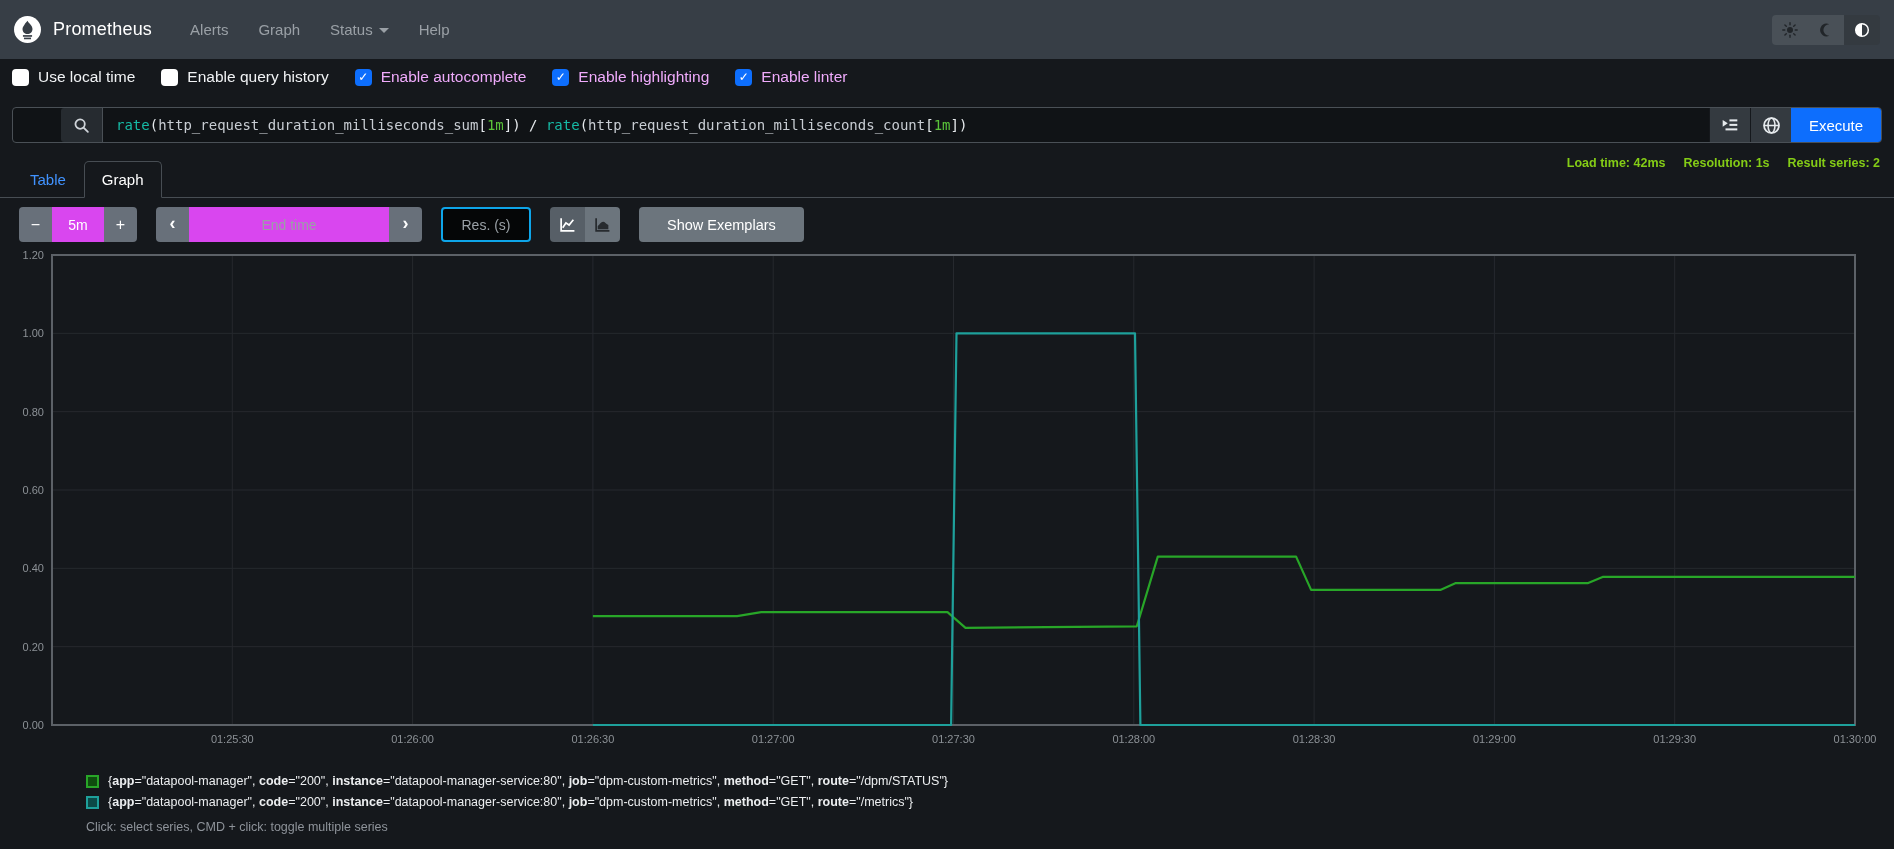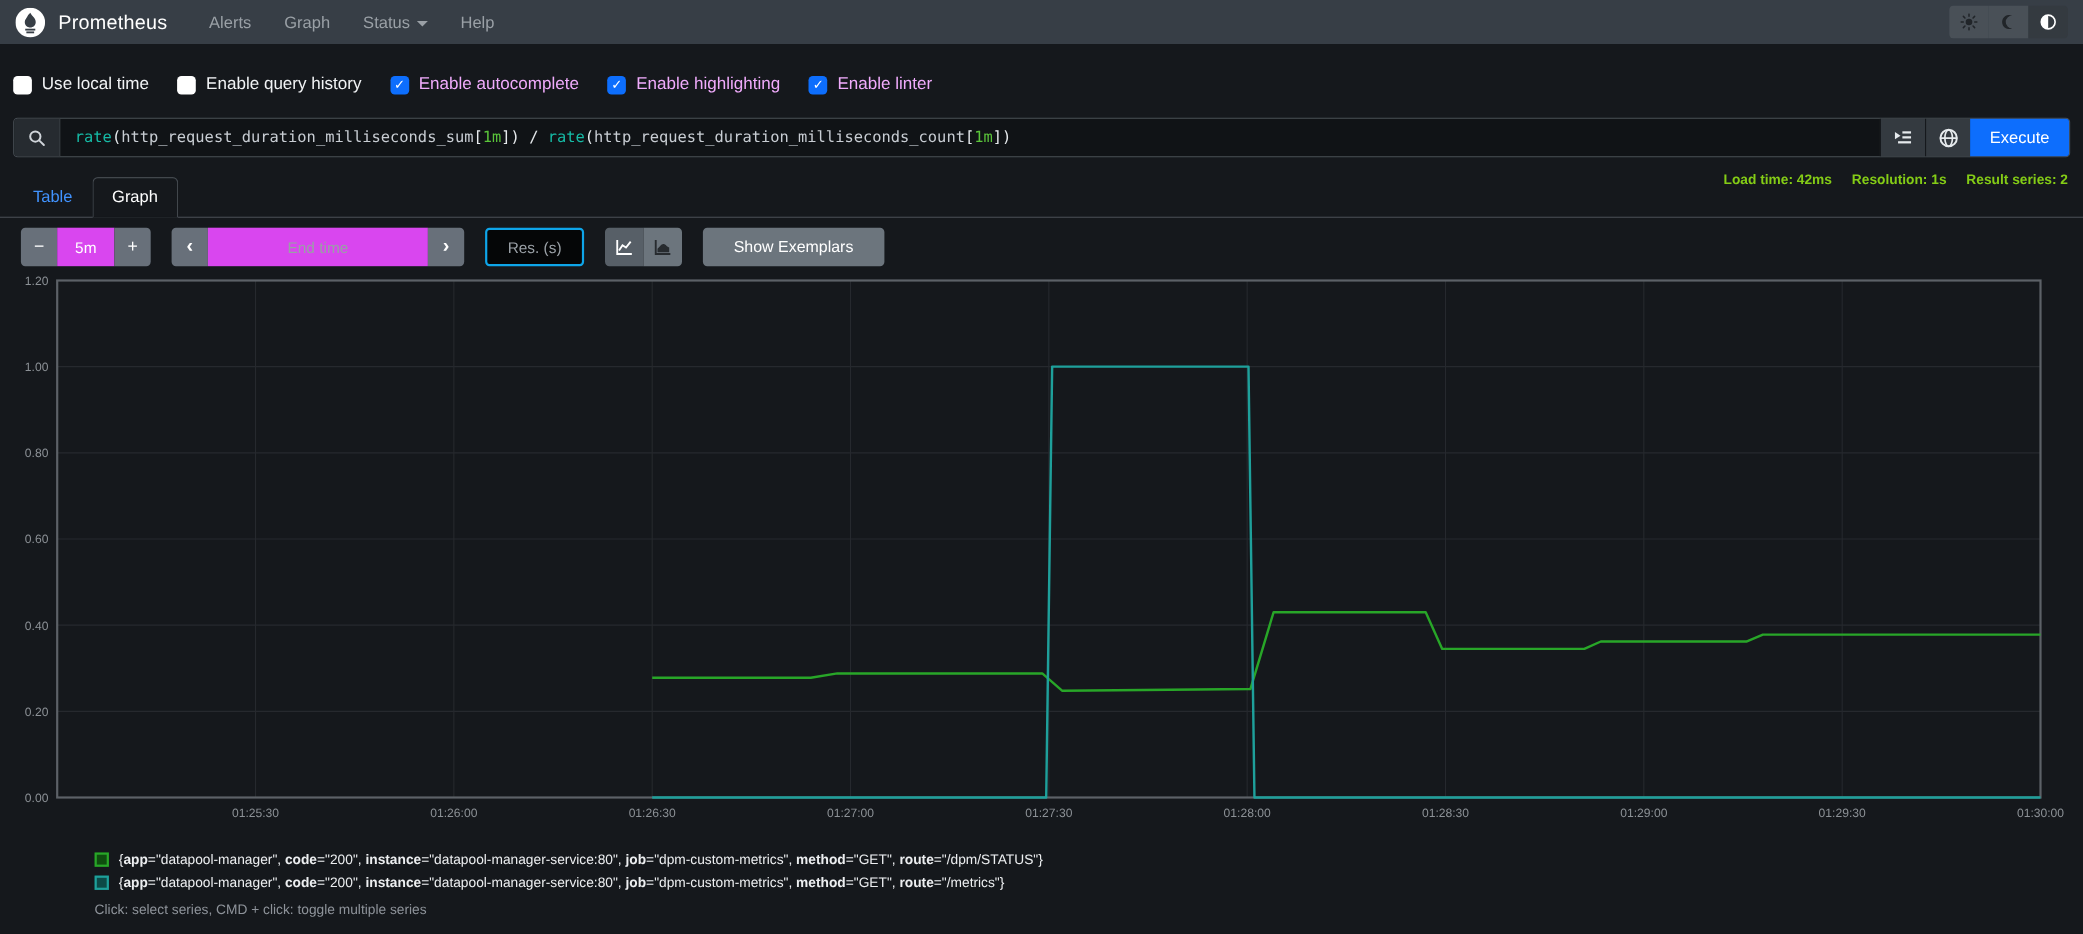--- a/index.html
+++ b/index.html
@@ -3,21 +3,21 @@
 <meta charset="utf-8">
 <style>
   * { margin:0; padding:0; box-sizing:border-box; }
   html,body { width:1894px; height:849px; }
   body {
     position:relative; background:#15181c; overflow:hidden;
     font-family:"Liberation Sans", sans-serif; color:#e6e8ea;
     -webkit-font-smoothing:antialiased;
   }
   
-  .navbar { position:absolute; top:0; left:0; width:100%; height:40px;
+  .navbar { position:absolute; top:0; left:0; width:100%; height:59px;
     background:#373e46; display:flex; align-items:center; padding:0 14px; }
   .brand { display:flex; align-items:center; gap:12px; cursor:pointer; }
   .logo { width:27px; height:27px; }
   .brand-name { font-size:18px; color:#ffffff; letter-spacing:.2px; }
   .nav-links { display:flex; align-items:flex-end; gap:30px; margin-left:38px; }
   .nav-link { font-size:15px; color:#9aa0a6; cursor:pointer; display:flex; align-items:center; gap:6px; }
   .caret { width:0; height:0; border-left:5px solid transparent; border-right:5px solid transparent;
     border-top:5px solid #9aa0a6; margin-top:2px; }
   .theme-group { margin-left:auto; display:flex; border-radius:4px; overflow:hidden; }
   .theme-btn { width:36px; height:30px; background:#495057; color:#212529;
@@ -27,21 +27,21 @@
   
   .options-row { position:absolute; top:64px; left:12px; display:flex; gap:26px; align-items:center; height:26px; }
   .opt { display:flex; align-items:center; gap:9px; cursor:pointer; }
   .cb { width:17px; height:17px; border-radius:4px; background:#ffffff; display:flex;
     align-items:center; justify-content:center; font-size:12px; color:#fff; }
   .opt.checked .cb { background:#0d6efd; }
   .opt-label { font-size:15.5px; color:#f1f3f5; }
   .opt.checked .opt-label { color:#f0abfc; }
   
   .query-row { position:absolute; top:107px; left:12px; right:12px; height:36px;
-    display:flex; border:1px solid #4a5056; border-radius:4px; background:#101316; }
+    display:flex; border:1px solid #4a5056; border-radius:4px; background:#101316;padding-left:48px; }
   .search-cell { width:42px; background:#262b30; border-right:1px solid #4a5056;
     display:flex; align-items:center; justify-content:center; border-radius:3px 0 0 3px; cursor:pointer; }
   .query-input { flex:1; display:flex; align-items:center; padding-left:13px;
     font-family:"DejaVu Sans Mono","Liberation Mono",monospace; font-size:14px; white-space:pre; cursor:text; }
   .tok-fn { color:#16bba6; } .tok-m { color:#c8cdd3; } .tok-p { color:#e6eaed; }
   .tok-d { color:#5ac43a; } .tok-o { color:#e6eaed; }
   .q-btn { width:41px; background:#343a40; border-left:1px solid #15181c;
     display:flex; align-items:center; justify-content:center; cursor:pointer; }
   .execute-btn { width:90px; background:#0d6efd; color:#fff; font-size:15px;
     display:flex; align-items:center; justify-content:center; border-radius:0 3px 3px 0; cursor:pointer; }

